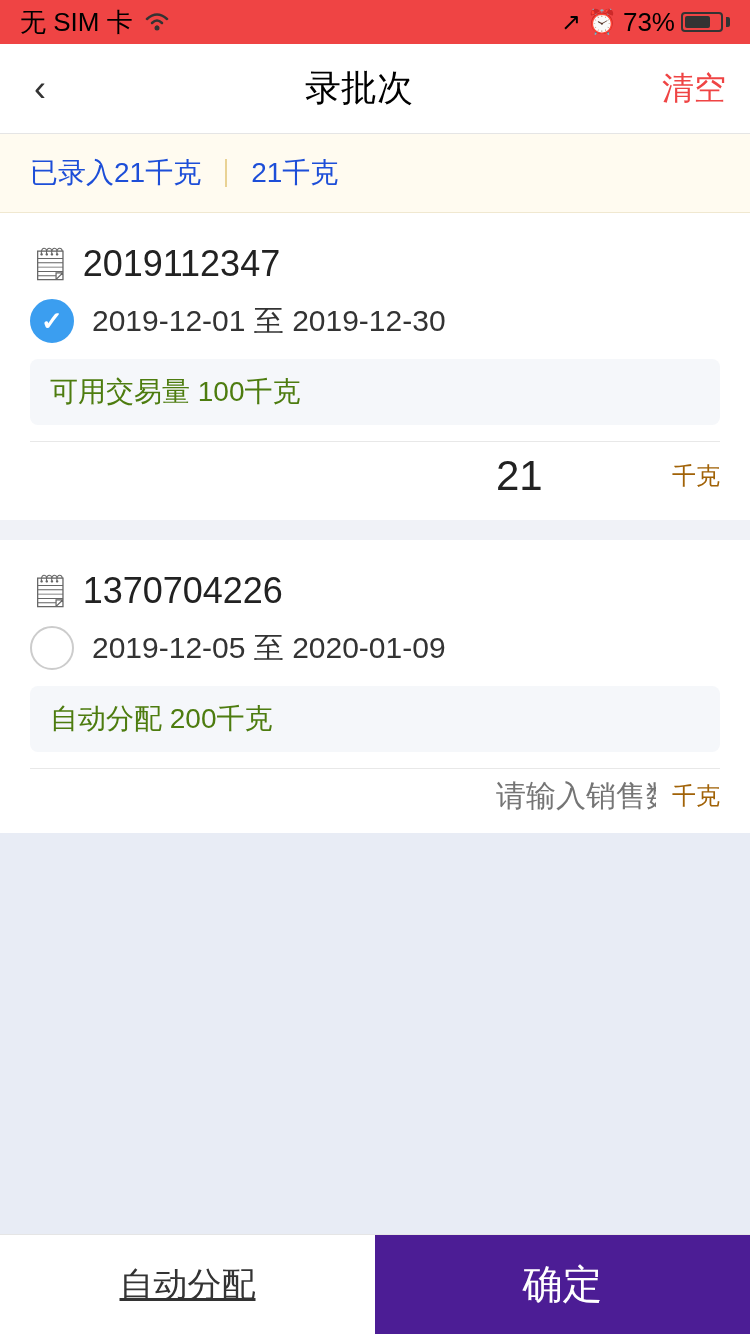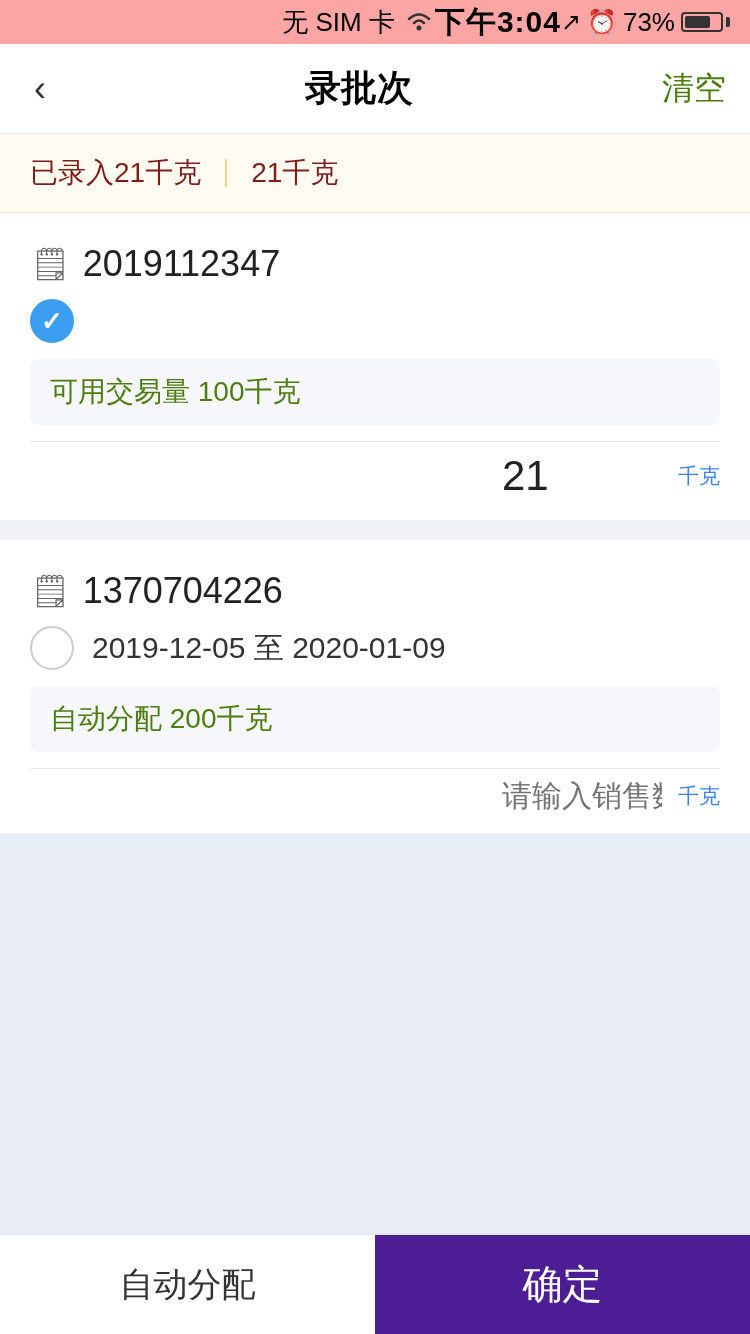--- a/index.html
+++ b/index.html
@@ -9,24 +9,24 @@
       min-height: 1334px;
       font-family: -apple-system, 'PingFang SC', 'Helvetica Neue', Arial, sans-serif;
       background: #f0f2f7;
       overflow-x: hidden;
     }
 
     
     .status-bar {
       width: 750px;
       height: 44px;
-      background: #fca5a5;
-      display: flex;
-      align-items: center;
-      justify-content: flex-end;
+      background: #ef4444;
+      display: flex;
+      align-items: center;
+      justify-content: space-between;
       padding: 0 20px;
       font-size: 28px;
       font-weight: 500;
     }
     .status-left {
       display: flex;
       align-items: center;
       gap: 8px;
       font-size: 26px;
     }
@@ -82,42 +82,42 @@
       border-bottom: 1px solid #e5e5e5;
     }
     .nav-back {
       font-size: 36px;
       color: #333;
       cursor: pointer;
       padding: 10px;
     }
     .nav-title {
       font-size: 36px;
-      font-weight: 700;
+      font-weight: 400;
       color: #000;
     }
     .nav-clear {
       font-size: 32px;
-      color: #4d7c0f;
+      color: #ef4444;
       cursor: pointer;
     }
 
     
     .info-banner {
       width: 750px;
       background: #fffbf0;
       padding: 20px 30px;
       display: flex;
       align-items: center;
       gap: 24px;
       border-bottom: 1px solid #f0e8d0;
     }
     .info-text {
       font-size: 28px;
-      color: #7f1d1d;
+      color: #1d4ed8;
     }
     .info-divider {
       width: 2px;
       height: 28px;
       background: #c8960a;
       opacity: 0.4;
     }
 
     
     .batch-item {
@@ -189,22 +189,22 @@
     .batch-qty-input {
       font-size: 42px;
       color: #222;
       text-align: left;
       border: none;
       outline: none;
       background: transparent;
       width: 160px;
     }
     .batch-unit {
-      font-size: 21px;
-      color: #3b82f6;
+      font-size: 24px;
+      color: #a16207;
     }
 
     
     .section-divider {
       height: 20px;
       background: #f0f2f7;
     }
 
     
     .bottom-space {
@@ -227,20 +227,21 @@
       flex: 1;
       height: 100%;
       background: #fff;
       border: none;
       font-size: 34px;
       color: #333;
       cursor: pointer;
       display: flex;
       align-items: center;
       justify-content: center;
+      text-decoration: underline;
     }
     .btn-confirm {
       flex: 1;
       height: 100%;
       background: #4c1d95;
       border: none;
       font-size: 40px;
       color: #fff;
       cursor: pointer;
       display: flex;
@@ -256,21 +257,20 @@
     <span>无 SIM 卡</span>
     <span>
       <svg width="32" height="22" viewBox="0 0 32 22" fill="none">
         <path d="M16 18 L16 18" stroke="#333" stroke-width="3" stroke-linecap="round"></path>
         <path d="M11 14 Q16 9 21 14" stroke="#333" stroke-width="2.5" fill="none" stroke-linecap="round"></path>
         <path d="M6 10 Q16 1 26 10" stroke="#333" stroke-width="2.5" fill="none" stroke-linecap="round"></path>
         <circle cx="16" cy="19" r="2.5" fill="#333"></circle>
       </svg>
     </span>
   </div>
-  <div class="status-center">下午3:04</div>
   <div class="status-right">
     <span style="font-size:24px;">↗</span>
     <span style="font-size:24px;">⏰</span>
     <span style="font-size:26px;">73%</span>
     <div class="battery-icon">
       <div class="battery-body">
         <div class="battery-fill"></div>
       </div>
       <div class="battery-tip"></div>
     </div>
@@ -291,20 +291,21 @@
 
 <div class="batch-item">
   <div class="batch-header">
     <span class="batch-icon">🗒</span>
     <span class="batch-id">2019112347</span>
   </div>
   <div class="batch-date-row">
     <div class="radio-circle selected">
       <span class="checkmark">✓</span>
     </div>
+    <span class="batch-date">2019-12-01 至 2019-12-30</span>
   </div>
   <div class="batch-available">可用交易量 100千克</div>
   <div class="batch-qty-row">
     <input class="batch-qty-input" type="text" value="21" style="">
     <span class="batch-unit">千克</span>
   </div>
 </div>
 
 <div class="section-divider"></div>
 

